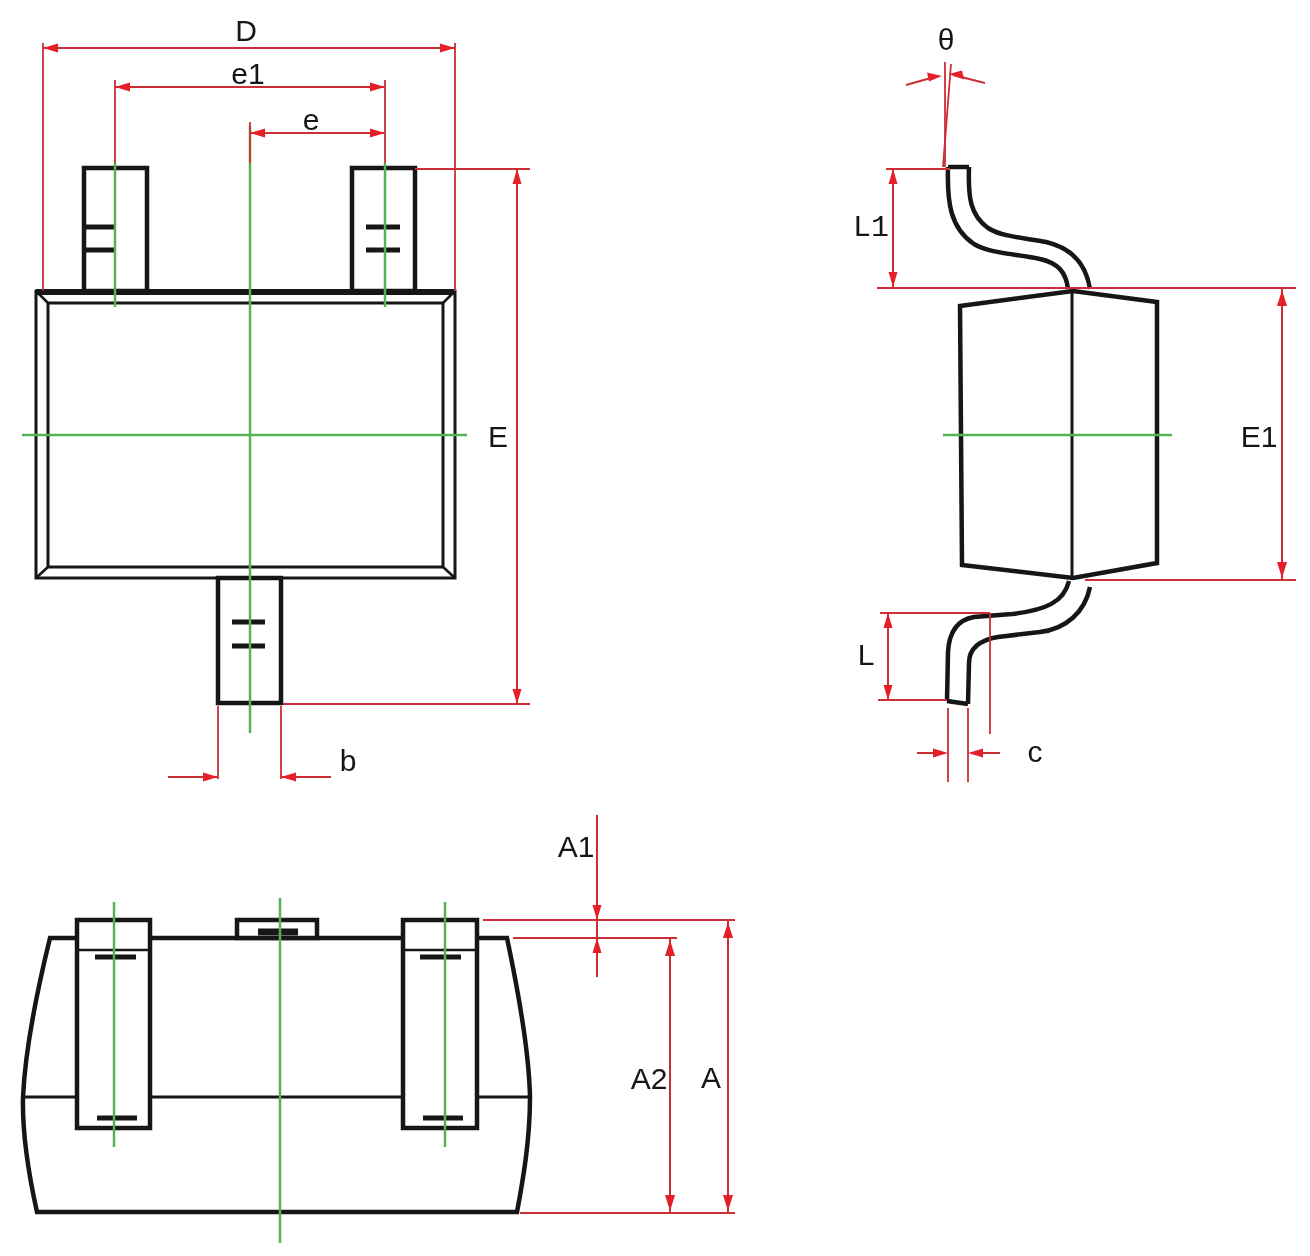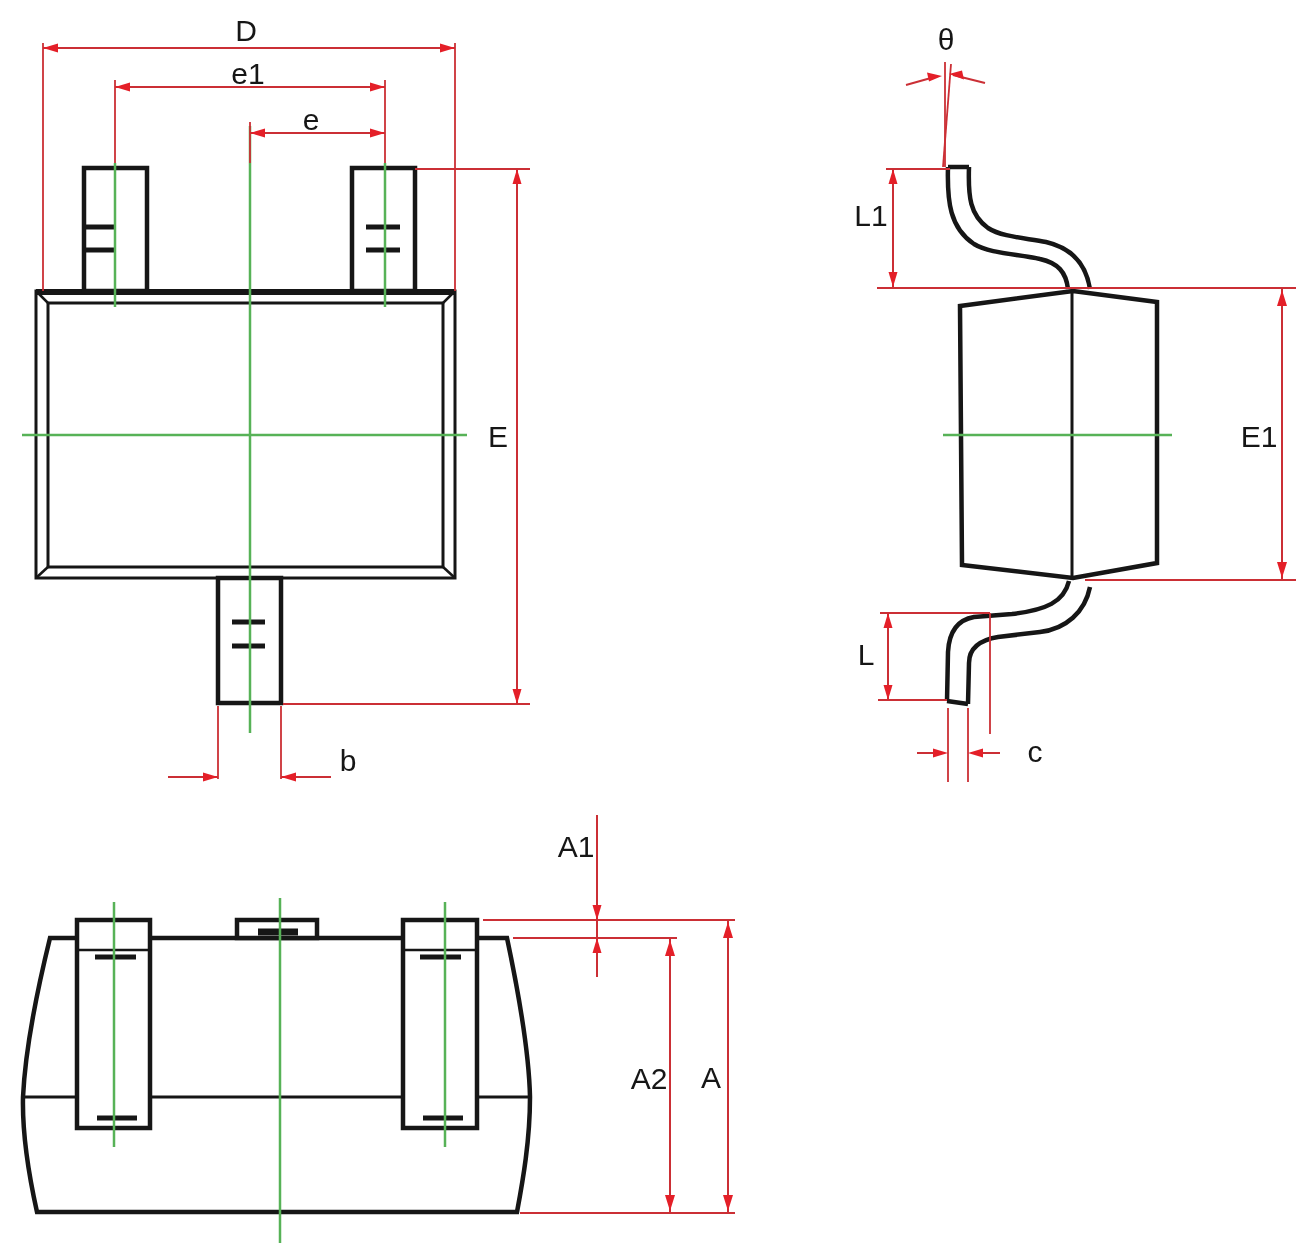--- a/index.html
+++ b/index.html
@@ -180,20 +180,20 @@
     <polygon class="ar" points="728,1211 723,1195 733,1195"></polygon>
   </g>
 </svg>
 
   <span class="dim-label" style="left:246px; top:31px;">D</span>
   <span class="dim-label" style="left:248px; top:74px;">e1</span>
   <span class="dim-label" style="left:311px; top:120px;">e</span>
   <span class="dim-label" style="left:498px; top:437px;">E</span>
   <span class="dim-label" style="left:348px; top:761px;">b</span>
   <span class="dim-label" style="left:946px; top:40px;">θ</span>
-  <span class="dim-label" style="left:871px; top:216px;">L1</span>
+  <span class="dim-label" style="left:871px; top:228px;font-family:Liberation Mono, monospace;">L1</span>
   <span class="dim-label" style="left:1259px;top:437px;">E1</span>
   <span class="dim-label" style="left:866px; top:655px;">L</span>
   <span class="dim-label" style="left:1035px;top:752px;">c</span>
   <span class="dim-label" style="left:576px; top:847px;">A1</span>
   <span class="dim-label" style="left:649px; top:1079px;">A2</span>
   <span class="dim-label" style="left:711px; top:1078px;">A</span>
 </div>
 
 </body></html>

